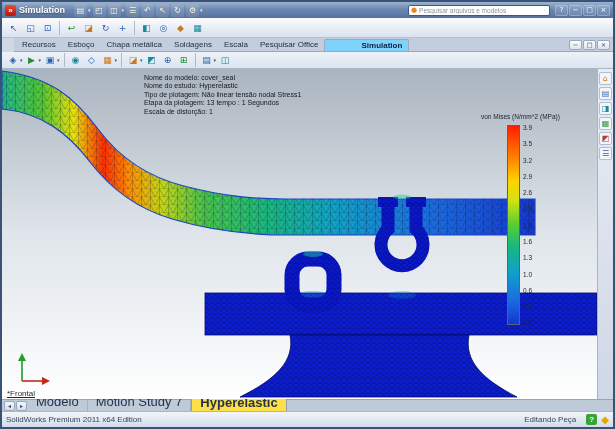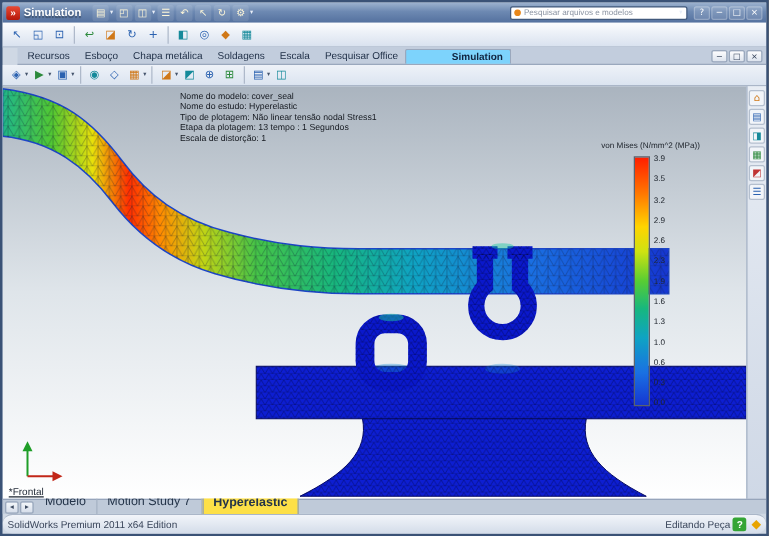--- a/index.html
+++ b/index.html
@@ -55,27 +55,27 @@
 
   .view-label { position:absolute; left:5px; bottom:1px; font-size:8px; color:#1d2633;text-decoration:underline; }
 
   
   .taskpane { width:16px; flex:0 0 16px; background:linear-gradient(#e8edf4,#cfd8e6); border-left:1px solid #a8b4c6; display:flex; flex-direction:column; align-items:center; padding-top:3px; }
   .tpbtn { width:13px; height:13px; display:flex; align-items:center; justify-content:center; font-size:8px; font-family:"DejaVu Sans",sans-serif; background:#f2f5f9; border:1px solid #b4bfce; border-radius:2px; margin-bottom:2px; }
 
   
   .bottom-tabs { height:12px; flex:0 0 12px; background:#bfcad9; border-top:1px solid #97a5bb; display:flex; align-items:center; padding:0 2px; }
   .bt-nav { width:11px; height:10px; display:flex; align-items:center; justify-content:center; font-size:6px; color:#3c4a60; background:linear-gradient(#f3f6fa,#d6deea); border:1px solid #9aa8bd; border-radius:2px; margin-right:1px; font-family:"DejaVu Sans",sans-serif; }
-  .btab { font-size:10px; color:#243449; padding:0 8px; height:19px; line-height:11px; border-right:1px solid #a5b2c4; white-space:nowrap; }
+  .btab { font-size:13px; color:#243449; padding:0 8px; height:19px; line-height:11px; border-right:1px solid #a5b2c4; white-space:nowrap; }
   .btab.active { background:#fde047; font-weight:bold; border:1px solid #8fa0b6; border-bottom:none; }
 
   
-  .statusbar { height:16px; flex:0 0 16px; background:linear-gradient(#f2f5fa,#d3dce9); border-top:1px solid #aab6c8; display:flex; align-items:center; padding:4px 4px; font-size:8px; color:#39455a;border-radius:8px; }
+  .statusbar { height:16px; flex:0 0 16px; background:linear-gradient(#f2f5fa,#d3dce9); border-top:1px solid #aab6c8; display:flex; align-items:center; padding:4px 4px; font-size:8px; color:#39455a; }
   .status-left { flex:1; }
-  .status-right { margin-right:2px; }
+  .status-right { margin-right:10px; }
   .status-help { width:11px; height:11px; background:#35a535; color:#fff; font-size:8px; font-weight:bold; display:flex; align-items:center; justify-content:center; border-radius:2px; margin-right:4px; }
   .status-tip { color:#e8a400; font-size:10px; font-family:"DejaVu Sans",sans-serif; }
 </style>
 </head>
 <body>
 
 <div class="window">
 
   <div class="titlebar">
     <div class="sw-logo">»</div>

